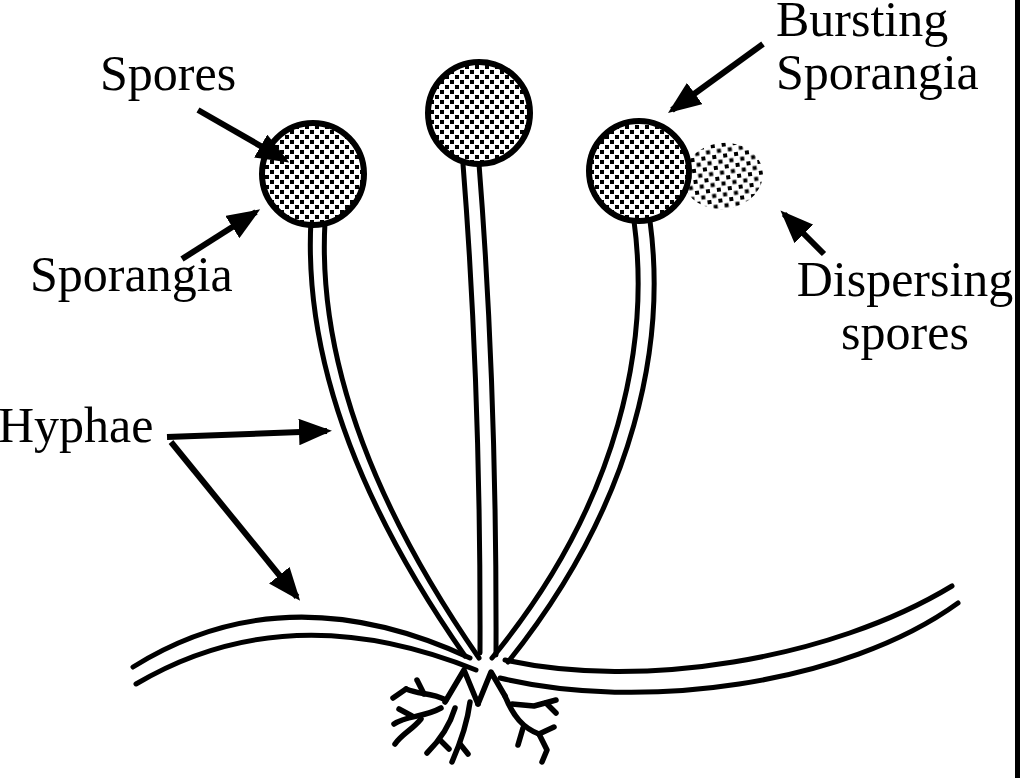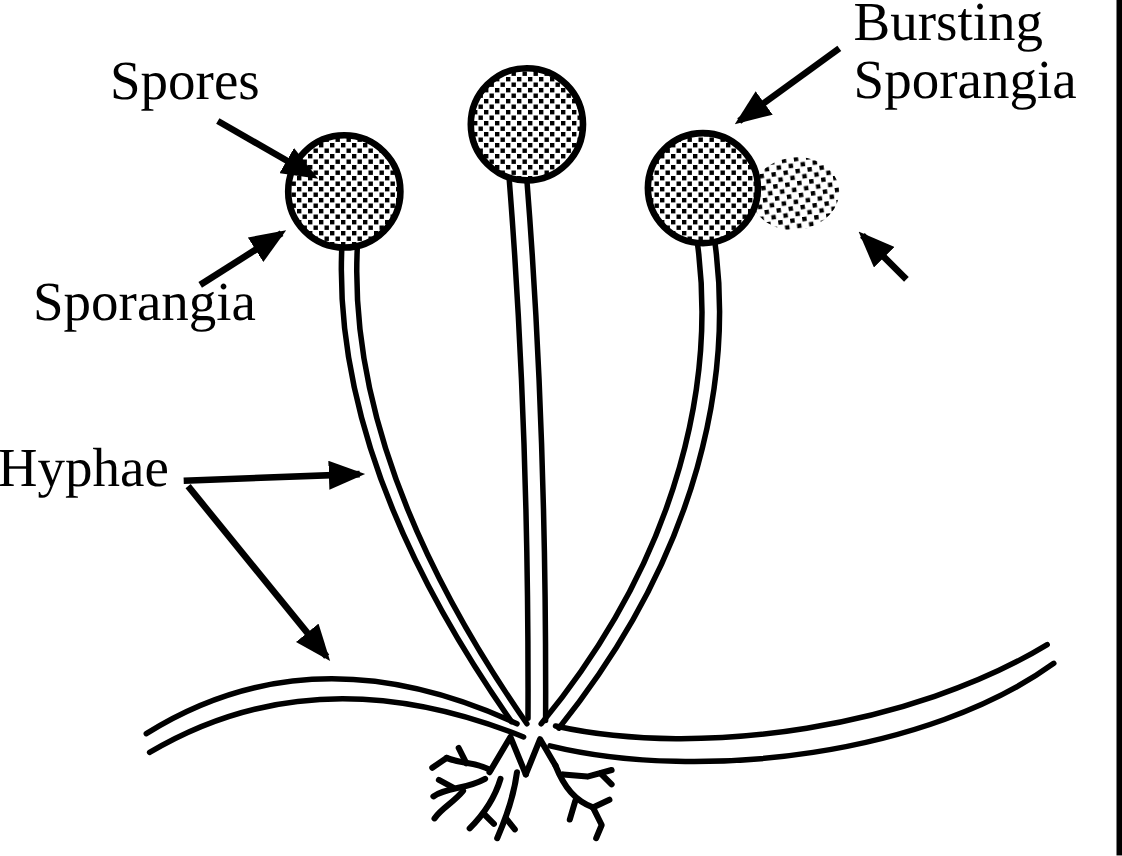--- a/index.html
+++ b/index.html
@@ -109,16 +109,20 @@
 
   <div class="lbl" style="left:100px; top:47px">Spores</div>
 
   <div class="lbl" style="left:30px; top:248px">Sporangia</div>
 
   <div class="lbl" style="left:776px; top:-7px">
     <span>Bursting</span>
     <span>Sporangia</span>
   </div>
 
+  <div class="lbl center" style="left:790px; top:253px; width:230px">
+    <span>Dispersing</span>
+    <span>spores</span>
+  </div>
 
   <div class="lbl" style="left:-2px; top:399px">Hyphae</div>
 
 </div>
 
 </body></html>

